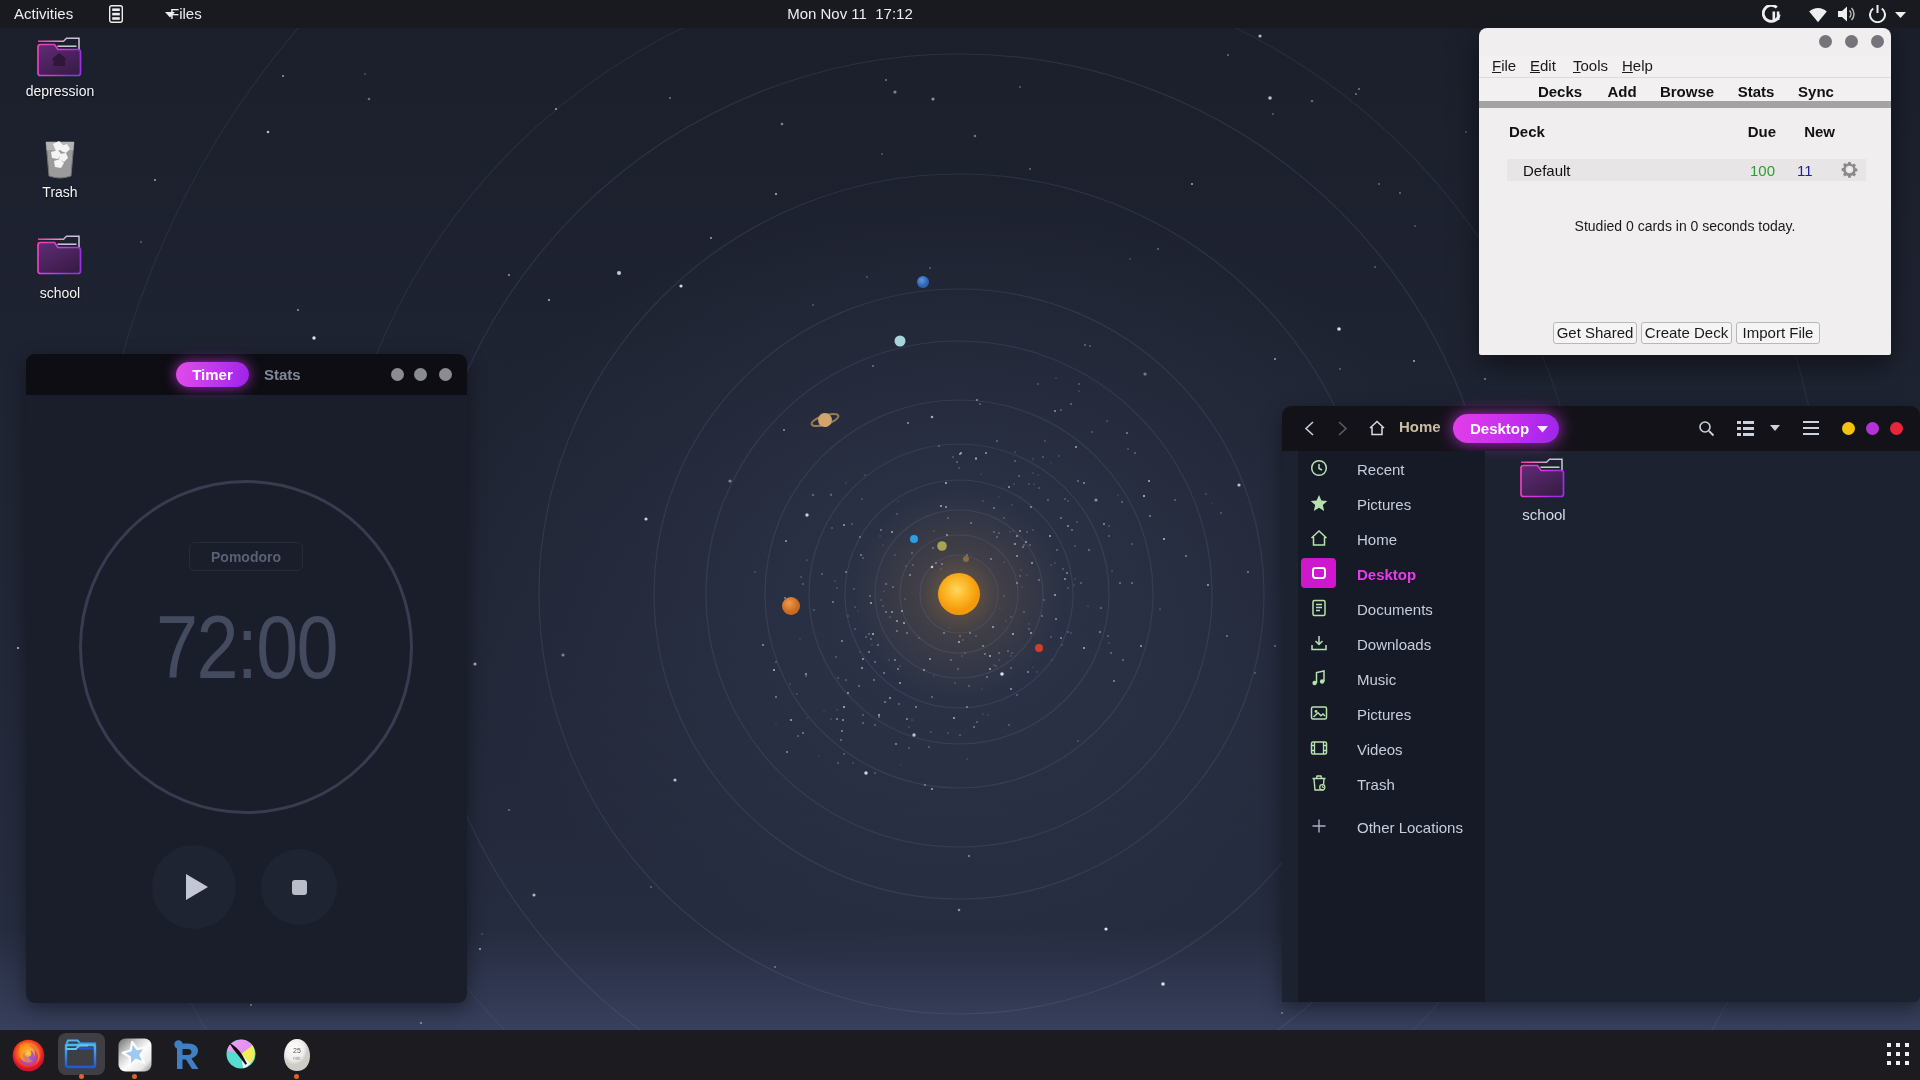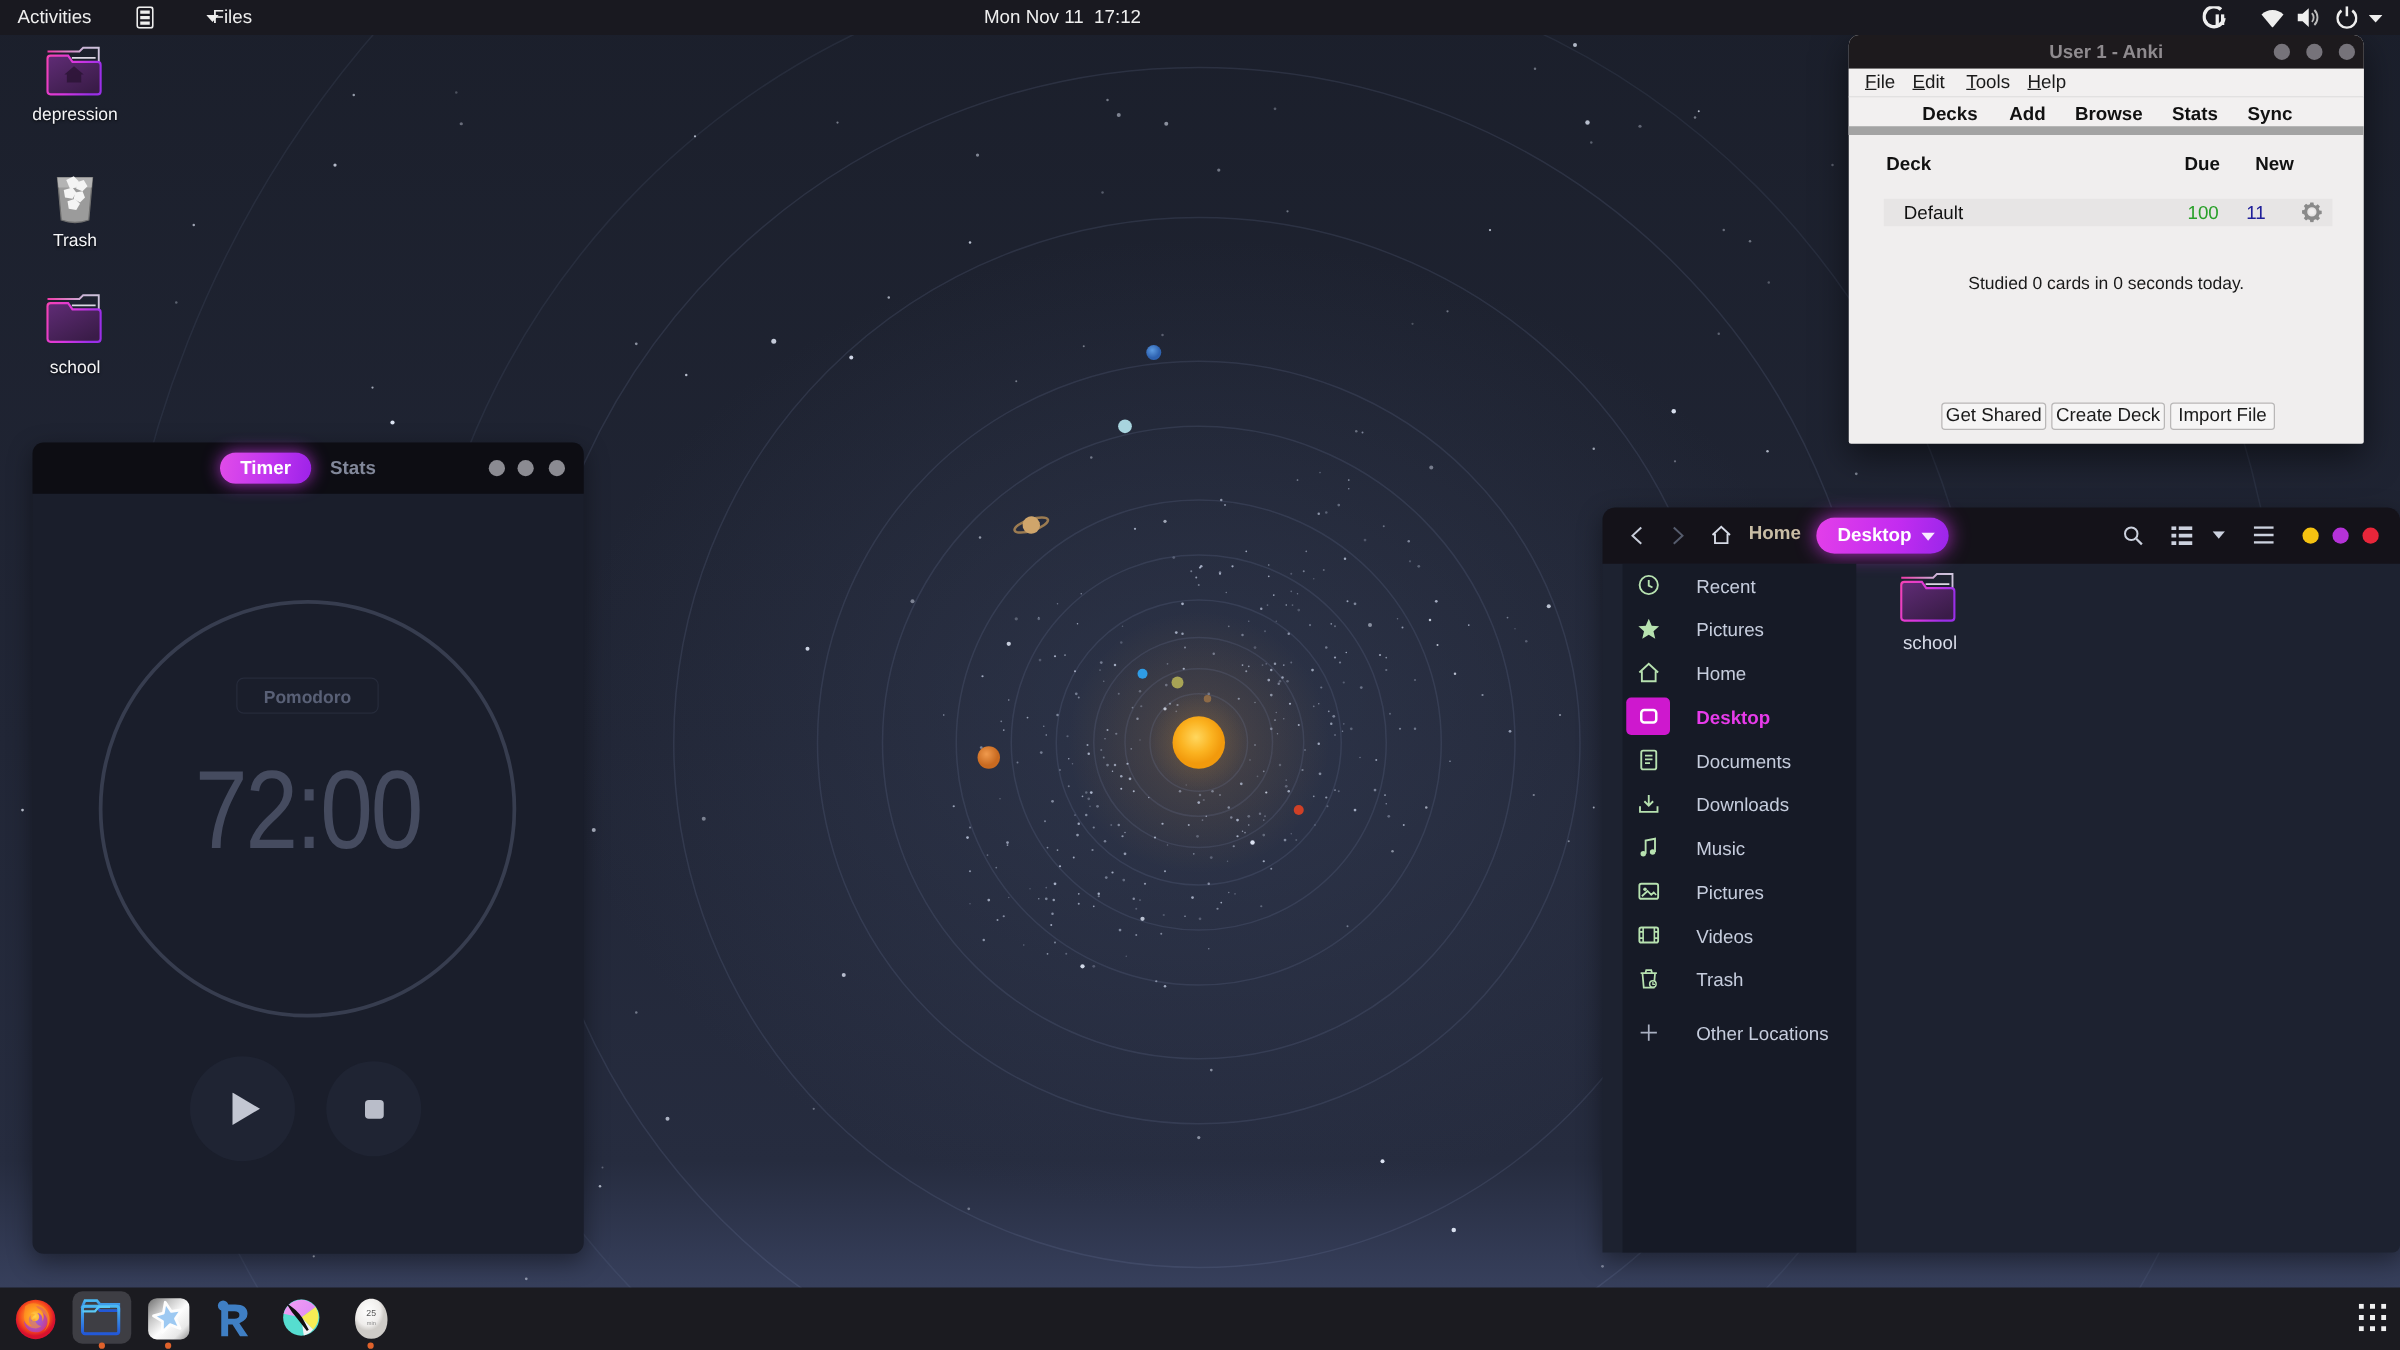--- a/index.html
+++ b/index.html
@@ -663,21 +663,20 @@
  <div class="time">72:00</div>
  <div class="pbtn" style="left:126px;top:491px;width:84px;height:84px;"></div>
  <div class="pbtn" style="left:235px;top:495px;width:76px;height:76px;"></div>
  <svg class="abs" style="left:158px;top:520px" width="24" height="26">
       <path d="M2,0 L24,13 L2,26 Z" fill="#c3c7d3"></path>
     </svg>
  <div class="abs" style="left:266px;top:526px;width:15px;height:15px;background:#b9bdc9;border-radius:3px;"></div>
 </div>
 
 <div id="anki" class="abs">
- <div class="tb">User 1 - Anki</div>
  <div class="wdot" style="left:340px;top:7px;background:#76737a;"></div>
  <div class="wdot" style="left:366px;top:7px;background:#76737a;"></div>
  <div class="wdot" style="left:392px;top:7px;background:#76737a;"></div>
  <div class="menu">
   <span style="left:13px;"><u>F</u>ile</span>
       <span style="left:51px;"><u>E</u>dit</span>
   <span style="left:94px;"><u>T</u>ools</span>
       <span style="left:143px;"><u>H</u>elp</span>
  </div>
  <div class="tabs">

